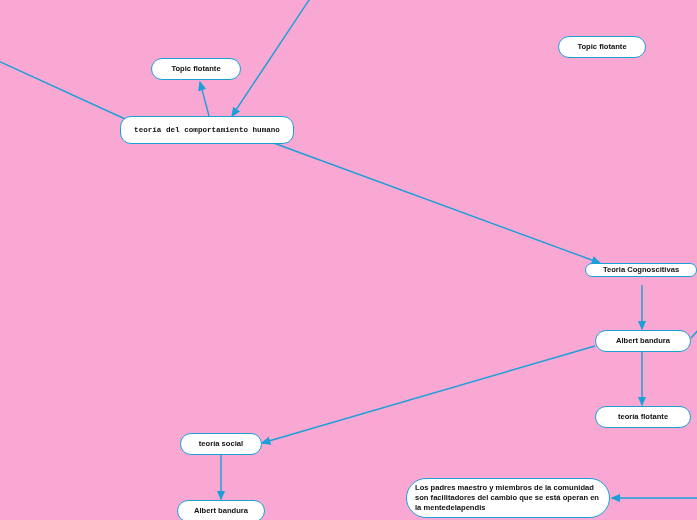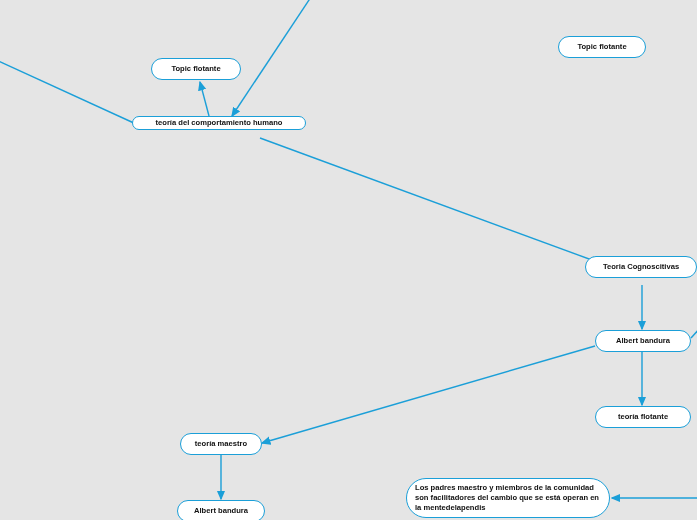--- a/index.html
+++ b/index.html
@@ -8,21 +8,21 @@
     background: #ffffff;
   }
   body {
     font-family: "Liberation Sans", sans-serif;
   }
   #canvas {
     position: relative;
     width: 697px;
     height: 520px;
     overflow: hidden;
-    background: #e5e5e5;
+    background: #f9a8d4;
   }
   #edges {
     position: absolute;
     left: 0;
     top: 0;
     width: 697px;
     height: 520px;
   }
   .node {
     position: absolute;
@@ -69,21 +69,21 @@
         <path d="M 691 338 L 700 328" fill="none" stroke="#1b9fd8" stroke-width="1.4"></path>
         <path d="M 642 352 L 642 405" fill="none" stroke="#1b9fd8" stroke-width="1.4" marker-end="url(#arrowhead)"></path>
         <path d="M 595 346 L 262 443" fill="none" stroke="#1b9fd8" stroke-width="1.4" marker-end="url(#arrowhead)"></path>
         <path d="M 221 455 L 221 499" fill="none" stroke="#1b9fd8" stroke-width="1.4" marker-end="url(#arrowhead)"></path>
         <path d="M 697 498 L 612 498" fill="none" stroke="#1b9fd8" stroke-width="1.4" marker-end="url(#arrowhead)"></path>
       </g>
   </svg>
   <div id="nodes">
       <div class="node" style="left: 558px; top: 36px; width: 88px; height: 22px;">Topic flotante</div>
       <div class="node" style="left: 151px; top: 58px; width: 90px; height: 22px;">Topic flotante</div>
-      <div class="node" style="left: 132px; top: 116px; width: 174px; height: 14px;">teoría del comportamiento humano</div>
-      <div class="node" style="left: 585px; top: 256px; width: 112px; height: 22px;">Teoria Cognoscitivas</div>
+      <div class="node" style="left: 120px; top: 116px; width: 174px; height: 28px; font-family: Liberation Mono, monospace;">teoría del comportamiento humano</div>
+      <div class="node" style="left: 585px; top: 263px; width: 112px; height: 14px;">Teoria Cognoscitivas</div>
       <div class="node" style="left: 595px; top: 330px; width: 96px; height: 22px;">Albert bandura</div>
       <div class="node" style="left: 595px; top: 406px; width: 96px; height: 22px;">teoría flotante</div>
-      <div class="node" style="left: 180px; top: 433px; width: 82px; height: 22px;">teoría maestro</div>
+      <div class="node" style="left: 180px; top: 433px; width: 82px; height: 22px;">teoría social</div>
       <div class="node" style="left: 177px; top: 500px; width: 88px; height: 22px;">Albert bandura</div>
       <div class="node multiline" style="left: 406px; top: 478px; width: 204px; height: 40px;">Los padres maestro y miembros de la comunidad son facilitadores del cambio que se está operan en la mentedelapendis</div>
     </div>
 </div>
 
 </body></html>

